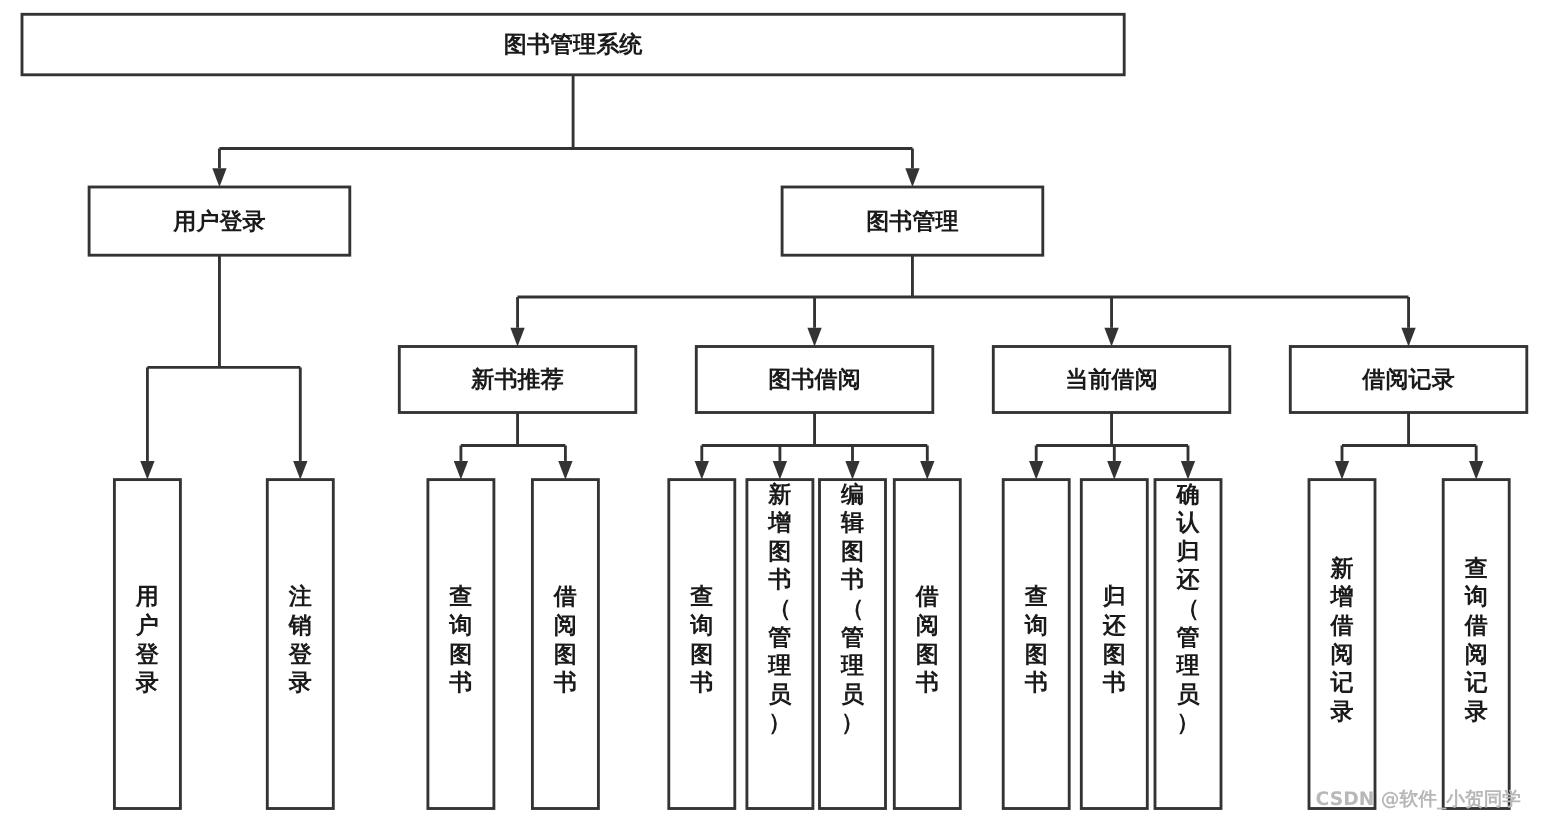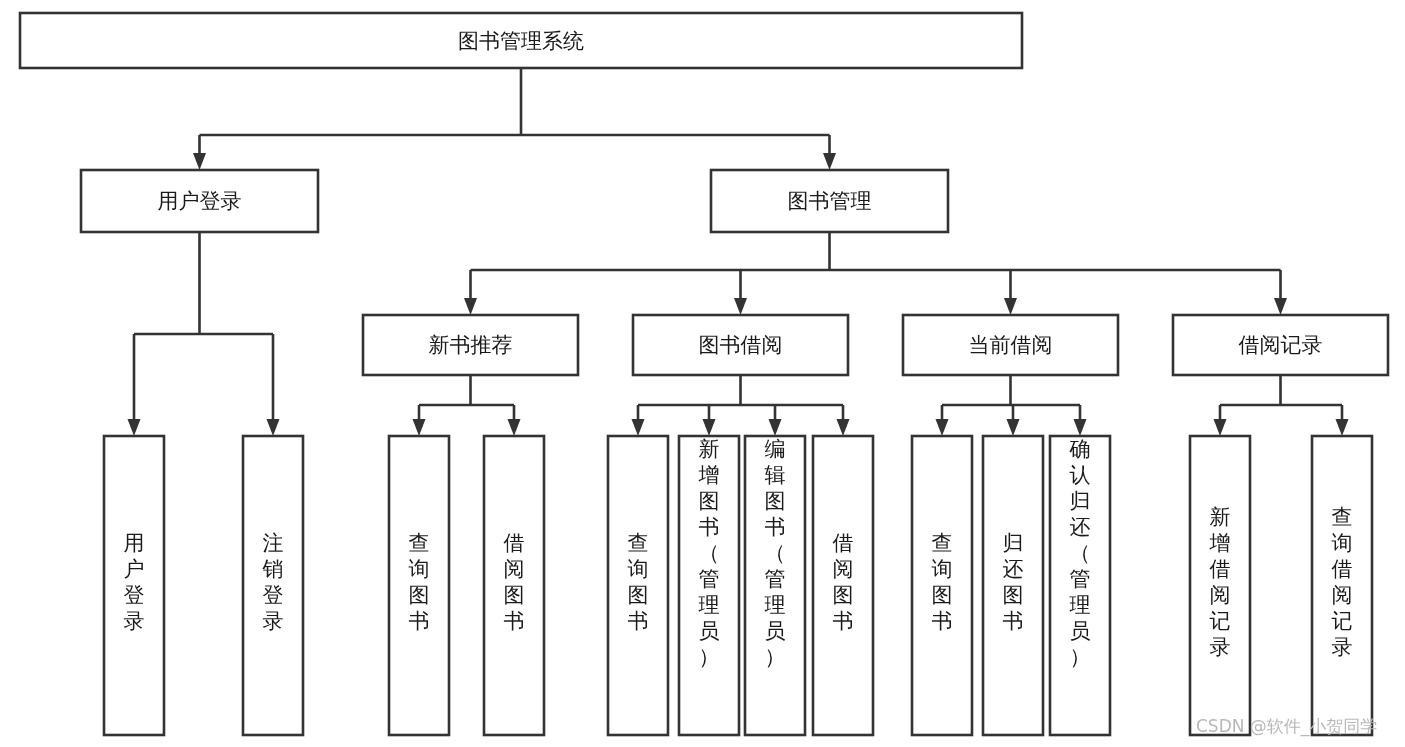--- a/index.html
+++ b/index.html
@@ -14,20 +14,21 @@
     position: relative;
     overflow: hidden;
     font-family: "DejaVu Sans", "Liberation Sans", sans-serif;
   }
   #diagram-root {
     position: absolute;
     left: 0;
     top: 0;
     width: 1405px;
     height: 747px;
+    font-weight: bold;
   }
   svg.diagram-canvas {
     display: block;
     width: 1405px;
     height: 747px;
     background: #ffffff;
   }
   .node-box {
     fill: #ffffff;
     stroke: #333333;

